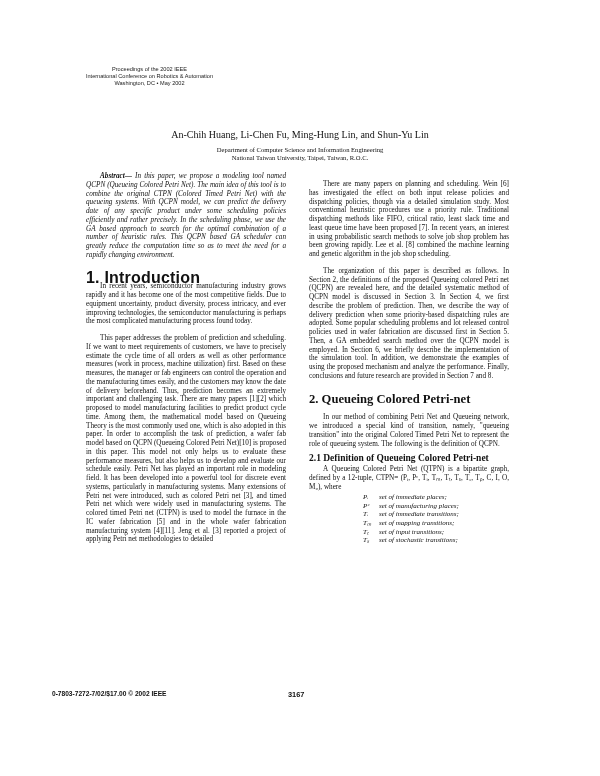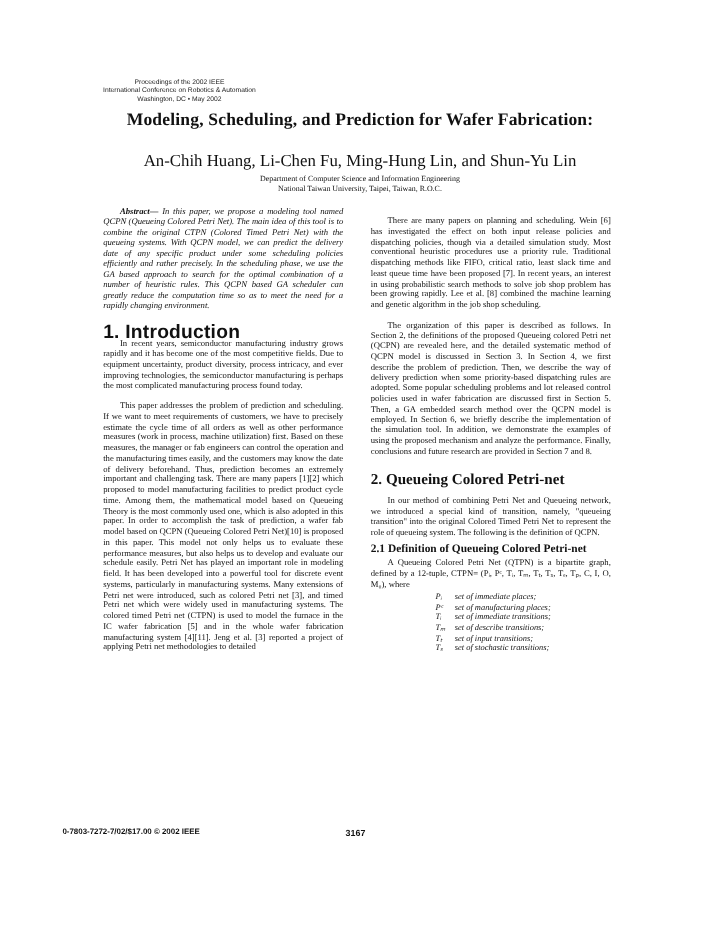--- a/index.html
+++ b/index.html
@@ -1,19 +1,19 @@
 <!DOCTYPE html>
 <html><head>
 <meta charset="utf-8">
 <style>
   html, body { margin:0; padding:0; background:#ffffff; }
   body { width:600px; height:776px; position:relative; overflow:hidden; color:#111; font-family:"Liberation Serif", serif; }
   .proc { position:absolute; left:52px; top:66px; width:195px; text-align:center; font-family:"Liberation Sans", sans-serif; font-size:5.6px; line-height:7px; color:#222; }
   .title { position:absolute; left:60px; top:92px; width:480px; text-align:center; font-family:"Liberation Serif", serif; font-weight:bold; font-size:14.6px; line-height:17px; letter-spacing:0.15px; }
-  .authors { position:absolute; left:60px; top:128px; width:480px; text-align:center; font-size:14px; line-height:13px; }
+  .authors { position:absolute; left:60px; top:128px; width:480px; text-align:center; font-size:10px; line-height:13px; }
   .affil { position:absolute; left:60px; top:146px; width:480px; text-align:center; font-size:6.6px; line-height:8px; }
   .col { position:absolute; width:200px; font-size:7.2px; line-height:8.75px; text-align:justify; }
   .col-left { left:86px; top:172px; }
   .col-right { left:309px; top:172px; }
   .col p { margin:0; text-indent:14px; }
   .abstract { font-style:italic; }
   .abstract .lead { font-weight:bold; }
   .gap { height:8px; }
   h2.sec { margin:14px 0 0 0; font-family:"Liberation Sans", sans-serif; font-size:16px; font-weight:bold; letter-spacing:0.2px; }
   h2.sec2 { margin:14px 0 10px 0; font-family:"Liberation Serif", serif; font-size:12.6px; font-weight:bold; }
@@ -27,21 +27,20 @@
 </head>
 <body>
 
 <div class="proc">
   <div>Proceedings of the 2002 IEEE</div>
   <div>International Conference on Robotics &amp; Automation</div>
   <div>Washington, DC • May 2002</div>
 </div>
 
 <div class="title">
-  <div>Modeling, Scheduling, and Prediction for Wafer Fabrication:</div>
 </div>
 
 <div class="authors">An-Chih Huang, Li-Chen Fu, Ming-Hung Lin, and Shun-Yu Lin</div>
 
 <div class="affil">
   <div>Department of Computer Science and Information Engineering</div>
   <div>National Taiwan University, Taipei, Taiwan, R.O.C.</div>
 </div>
 
 <div class="col col-left">
@@ -58,20 +57,20 @@
   <div class="gap"></div>
   <p>The organization of this paper is described as follows. In Section 2, the definitions of the proposed Queueing colored Petri net (QCPN) are revealed here, and the detailed systematic method of QCPN model is discussed in Section 3. In Section 4, we first describe the problem of prediction. Then, we describe the way of delivery prediction when some priority-based dispatching rules are adopted. Some popular scheduling problems and lot released control policies used in wafer fabrication are discussed first in Section 5. Then, a GA embedded search method over the QCPN model is employed. In Section 6, we briefly describe the implementation of the simulation tool. In addition, we demonstrate the examples of using the proposed mechanism and analyze the performance. Finally, conclusions and future research are provided in Section 7 and 8.</p>
   <h2 class="sec2">2.  Queueing Colored Petri-net</h2>
   <p>In our method of combining Petri Net and Queueing network, we introduced a special kind of transition, namely, "queueing transition" into the original Colored Timed Petri Net to represent the role of queueing system. The following is the definition of QCPN.</p>
   <h3 class="sub">2.1 Definition of Queueing Colored Petri-net</h3>
   <p>A Queueing Colored Petri Net (QTPN) is a bipartite graph, defined by a 12-tuple, CTPN= (Pᵢ, Pᶜ, Tᵢ, Tₘ, Tₜ, Tₛ, Tₑ, Tₚ, C, I, O, M₀), where</p>
   <ul class="deflist">
     <li><span class="sym">Pᵢ</span><span>set of immediate places;</span></li>
     <li><span class="sym">Pᶜ</span><span>set of manufacturing places;</span></li>
     <li><span class="sym">Tᵢ</span><span>set of immediate transitions;</span></li>
-    <li><span class="sym">Tₘ</span><span>set of describe transitions;</span></li>
+    <li><span class="sym">Tₘ</span><span>set of mapping transitions;</span></li>
     <li><span class="sym">Tₜ</span><span>set of input transitions;</span></li>
     <li><span class="sym">Tₛ</span><span>set of stochastic transitions;</span></li>
   </ul>
 </div>
 
 <div class="footer-left">0-7803-7272-7/02/$17.00 © 2002 IEEE</div>
 <div class="footer-page">3167</div>
 
 </body></html>

